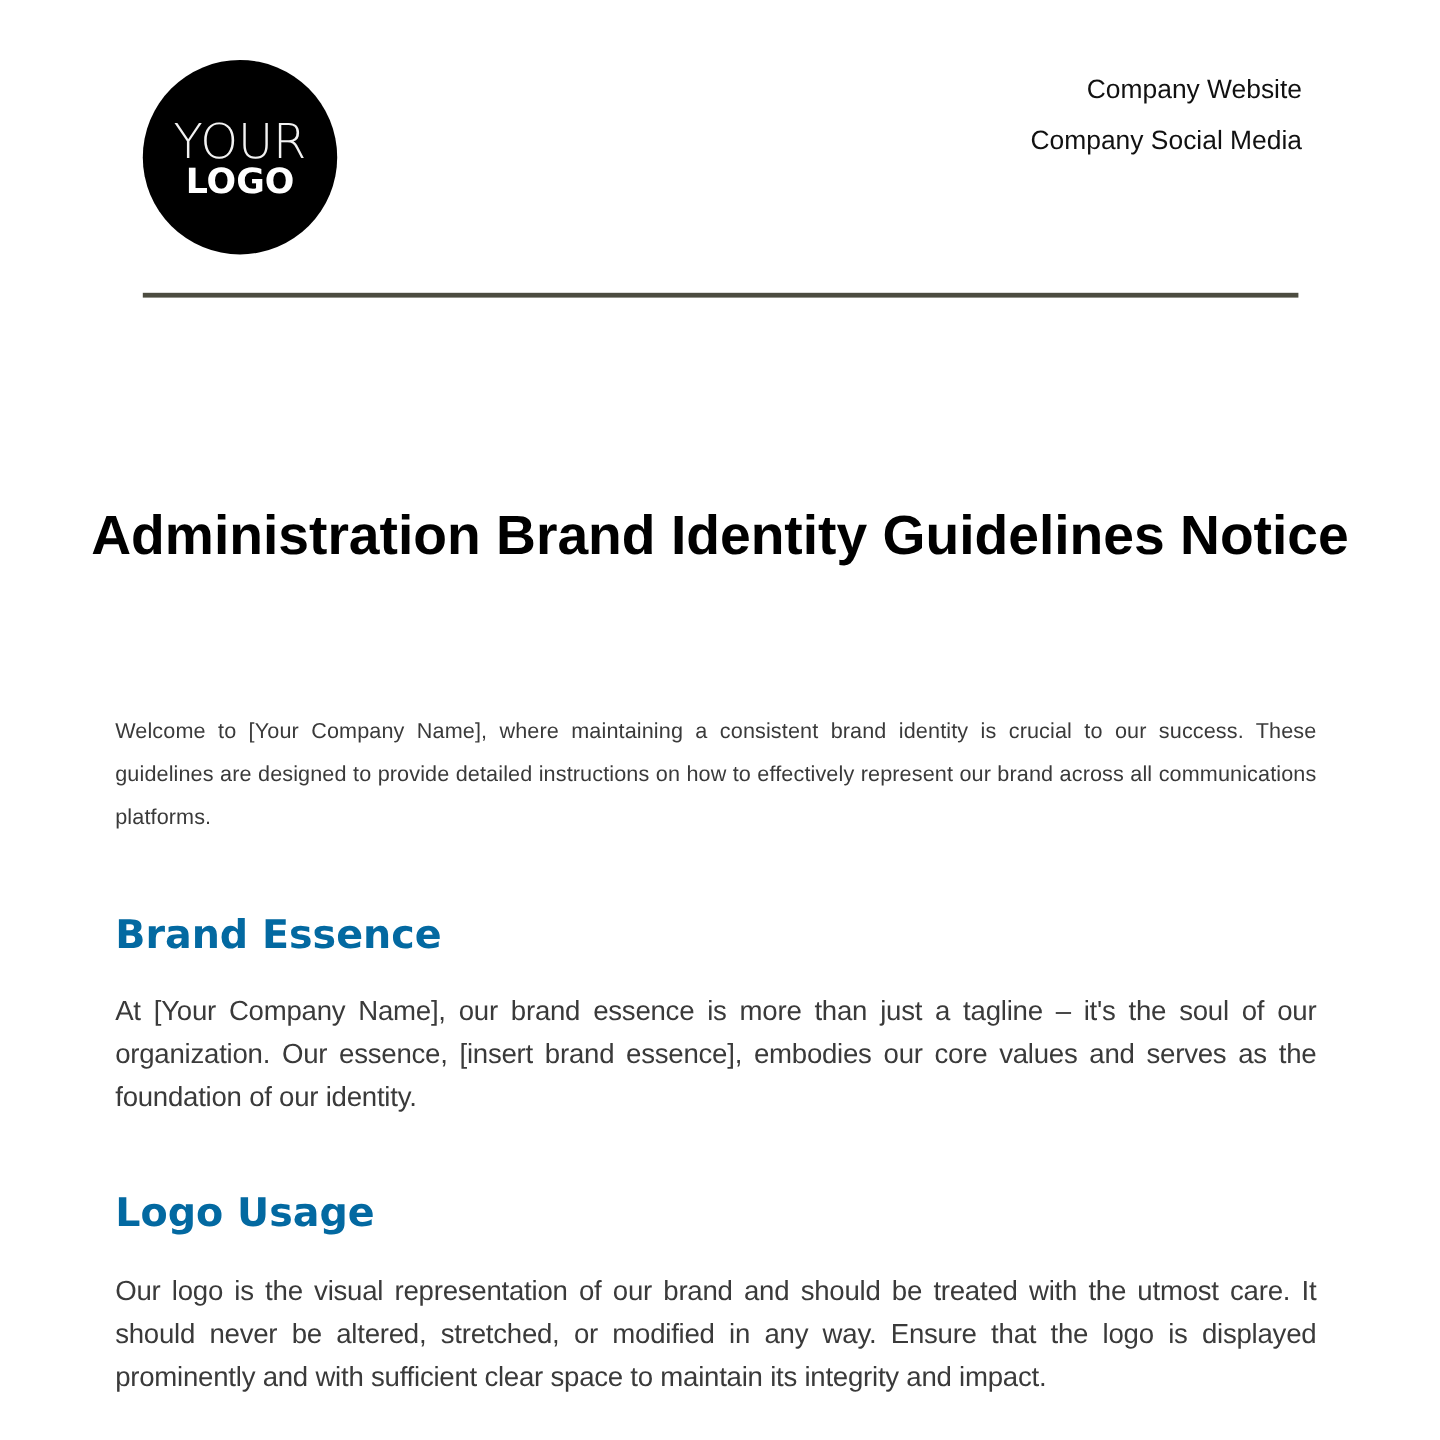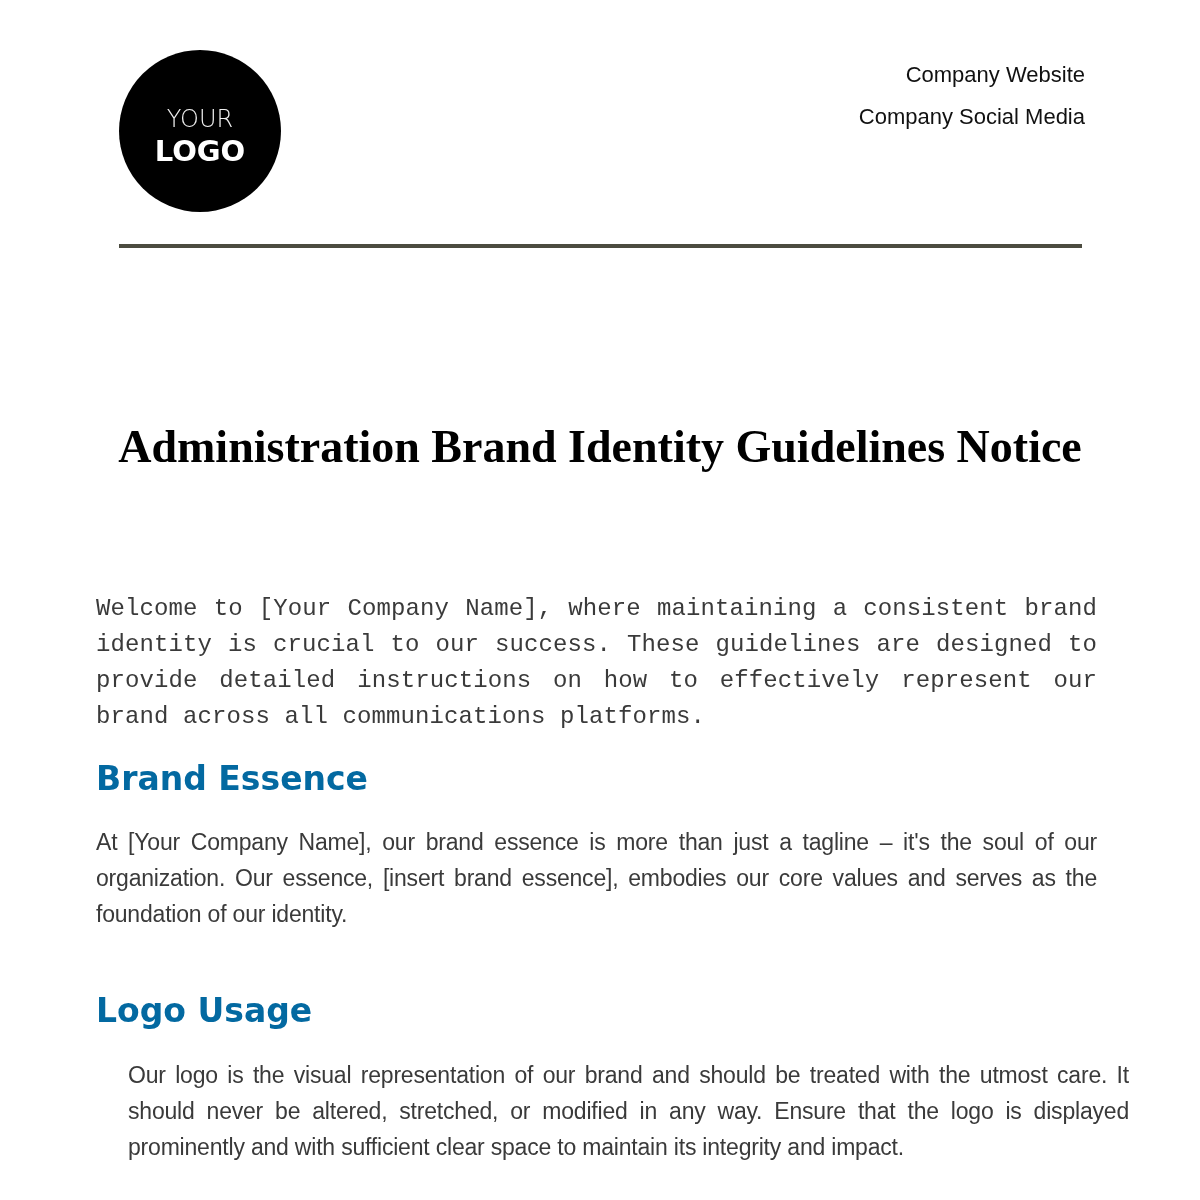--- a/index.html
+++ b/index.html
@@ -31,21 +31,21 @@
       display: flex;
       flex-direction: column;
       align-items: center;
       justify-content: center;
       color: #fff;
       text-align: center;
     }
     .logo-line1 {
       font-family: "DejaVu Sans", sans-serif;
       font-weight: 200;
-      font-size: 24px;
+      font-size: 40px;
       line-height: 32px;
       letter-spacing: 0px;
       margin-top: 8px;
       color: #f2f2f2;
     }
     .logo-line2 {
       font-family: "DejaVu Sans", sans-serif;
       font-weight: 700;
       font-size: 29px;
       line-height: 32px;
@@ -71,33 +71,33 @@
       width: 963px;
       height: 4px;
       background: #4c4c40;
     }
     .title {
       position: absolute;
       left: 60px;
       top: 418px;
       width: 1080px;
       text-align: center;
-      font-family: Liberation Serif, serif;
+      font-family: Liberation Sans, sans-serif;
       font-weight: 700;
       font-size: 46px;
       line-height: 57px;
       color: #000;
       margin: 0;
     }
     .para {
       position: absolute;
       left: 96px;
       width: 1001px;
-      font-family: Liberation Mono, monospace;
-      font-size: 24px;
+      font-family: Liberation Sans, sans-serif;
+      font-size: 18px;
       line-height: 36px;
       color: #3a3a3a;
       text-align: justify;
       margin: 0;
       letter-spacing: 0.1px;
     }
     .para.condensed {
       font-family: "Liberation Sans", sans-serif;
       font-size: 23px;
       letter-spacing: -0.2px;
@@ -133,15 +133,15 @@
   <h1 class="title">Administration Brand Identity Guidelines Notice</h1>
 
   <p class="para" style="top:591px;">Welcome to [Your Company Name], where maintaining a consistent brand identity is crucial to our success. These guidelines are designed to provide detailed instructions on how to effectively represent our brand across all communications platforms.</p>
 
   <h2 class="heading" style="top:759px;">Brand Essence</h2>
 
   <p class="para condensed" style="top:824px;">At [Your Company Name], our brand essence is more than just a tagline – it's the soul of our organization. Our essence, [insert brand essence], embodies our core values and serves as the foundation of our identity.</p>
 
   <h2 class="heading" style="top:991px;">Logo Usage</h2>
 
-  <p class="para condensed" style="top:1057px;margin-left:32px;">Our logo is the visual representation of our brand and should be treated with the utmost care. It should never be altered, stretched, or modified in any way. Ensure that the logo is displayed prominently and with sufficient clear space to maintain its integrity and impact.</p>
+  <p class="para condensed" style="top:1057px;">Our logo is the visual representation of our brand and should be treated with the utmost care. It should never be altered, stretched, or modified in any way. Ensure that the logo is displayed prominently and with sufficient clear space to maintain its integrity and impact.</p>
 
 </div>
 
 </body></html>

